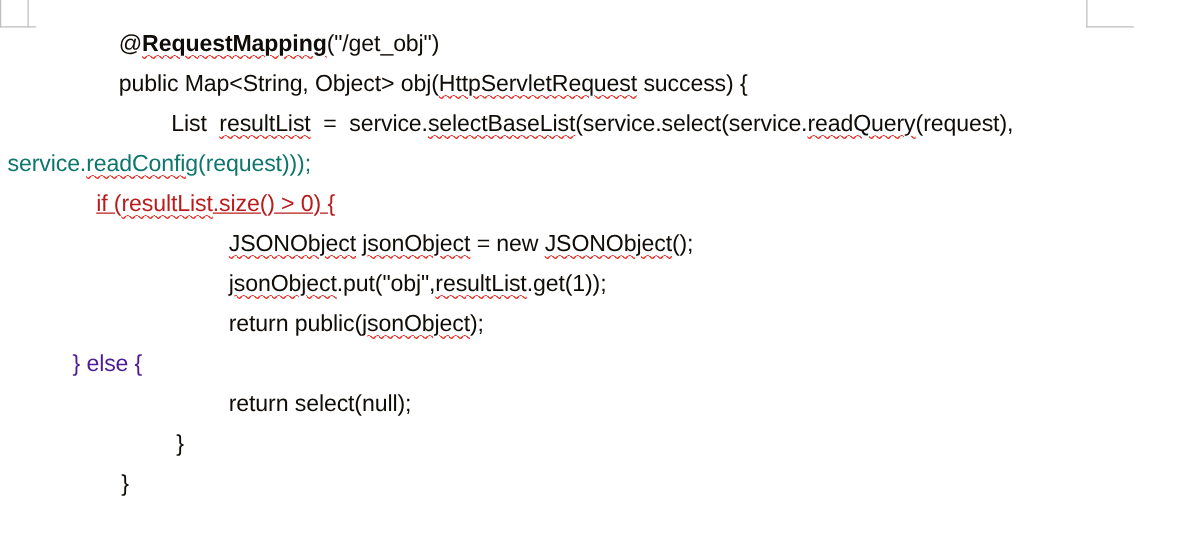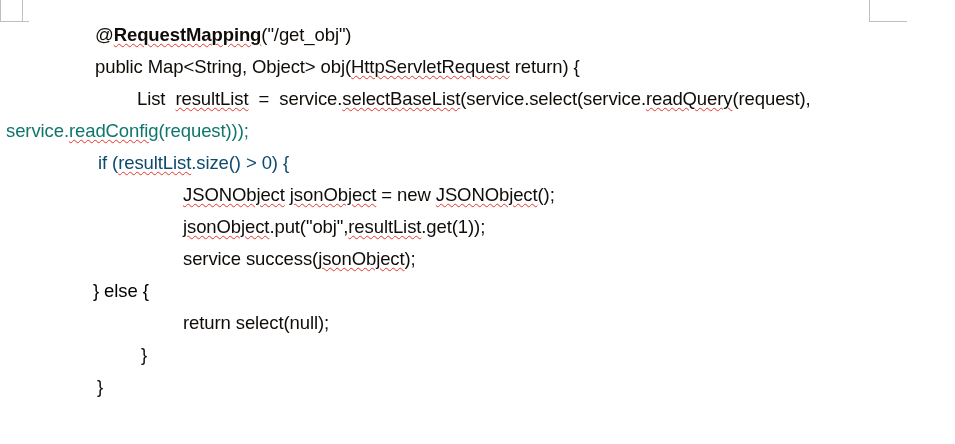--- a/index.html
+++ b/index.html
@@ -86,26 +86,26 @@
 </head>
 <body>
 
 <div id="page" style="background: rgb(255, 255, 255);">
 
   <div id="corner-top-left" class="corner-mark" style="border-color: rgb(191, 191, 191);"></div>
   <div id="corner-top-right" class="corner-mark" style="border-color: rgb(191, 191, 191);"></div>
 
   <div id="code-block">
       <div class="code-line" style="padding-left: 95px; color: rgb(16, 12, 8);"><span class="tok">@</span><span class="tok sq" style="text-decoration-color: rgb(232, 52, 42); font-weight: bold;">RequestMapping</span><span class="tok">("/get_obj")</span></div>
-      <div class="code-line" style="padding-left: 95px; color: rgb(16, 12, 8);"><span class="tok">public Map&lt;String, Object&gt; obj(</span><span class="tok sq" style="text-decoration-color: rgb(232, 52, 42);">HttpServletRequest</span><span class="tok"> return) {</span></div>
+      <div class="code-line" style="padding-left: 95px; color: rgb(16, 12, 8);"><span class="tok">public Map&lt;String, Object&gt; obj(</span><span class="tok sq" style="text-decoration-color: rgb(232, 52, 42);">HttpServletRequest</span><span class="tok"> success) {</span></div>
       <div class="code-line" style="padding-left: 137px; color: rgb(16, 12, 8);"><span class="tok">List  </span><span class="tok sq" style="text-decoration-color: rgb(232, 52, 42);">resultList</span><span class="tok">  =  service.</span><span class="tok sq" style="text-decoration-color: rgb(232, 52, 42);">selectBaseList</span><span class="tok">(service.select(service.</span><span class="tok sq" style="text-decoration-color: rgb(232, 52, 42);">readQuery</span><span class="tok">(request),</span></div>
       <div class="code-line" style="padding-left: 6px; color: #0f766e;"><span class="tok">service.</span><span class="tok sq" style="text-decoration-color: rgb(232, 52, 42);">readConfig</span><span class="tok">(request)));</span></div>
-      <div class="code-line" style="padding-left: 98px; color: #0c4a6e;"><span class="tok">if (</span><span class="tok sq" style="text-decoration-color: rgb(232, 52, 42);">resultList</span><span class="tok">.size() &gt; 0) {</span></div>
+      <div class="code-line" style="padding-left: 77px; color: #b91c1c; text-decoration: underline;"><span class="tok">if (</span><span class="tok sq" style="text-decoration-color: rgb(232, 52, 42);">resultList</span><span class="tok">.size() &gt; 0) {</span></div>
       <div class="code-line" style="padding-left: 183px; color: rgb(16, 12, 8);"><span class="tok sq" style="text-decoration-color: rgb(232, 52, 42);">JSONObject</span><span class="tok"> </span><span class="tok sq" style="text-decoration-color: rgb(232, 52, 42);">jsonObject</span><span class="tok"> = new </span><span class="tok sq" style="text-decoration-color: rgb(232, 52, 42);">JSONObject</span><span class="tok">();</span></div>
       <div class="code-line" style="padding-left: 183px; color: rgb(16, 12, 8);"><span class="tok sq" style="text-decoration-color: rgb(232, 52, 42);">jsonObject</span><span class="tok">.put("obj",</span><span class="tok sq" style="text-decoration-color: rgb(232, 52, 42);">resultList</span><span class="tok">.get(1));</span></div>
-      <div class="code-line" style="padding-left: 183px; color: rgb(16, 12, 8);"><span class="tok">service success(</span><span class="tok sq" style="text-decoration-color: rgb(232, 52, 42);">jsonObject</span><span class="tok">);</span></div>
-      <div class="code-line" style="padding-left: 93px; color: #000000;"><span class="tok">} else {</span></div>
+      <div class="code-line" style="padding-left: 183px; color: rgb(16, 12, 8);"><span class="tok">return public(</span><span class="tok sq" style="text-decoration-color: rgb(232, 52, 42);">jsonObject</span><span class="tok">);</span></div>
+      <div class="code-line" style="padding-left: 58px; color: #4c1d95;"><span class="tok">} else {</span></div>
       <div class="code-line" style="padding-left: 183px; color: rgb(16, 12, 8);"><span class="tok">return select(null);</span></div>
       <div class="code-line" style="padding-left: 141px; color: rgb(16, 12, 8);"><span class="tok">}</span></div>
       <div class="code-line" style="padding-left: 97px; color: rgb(16, 12, 8);"><span class="tok">}</span></div>
     </div>
 
 </div>
 
 </body></html>

